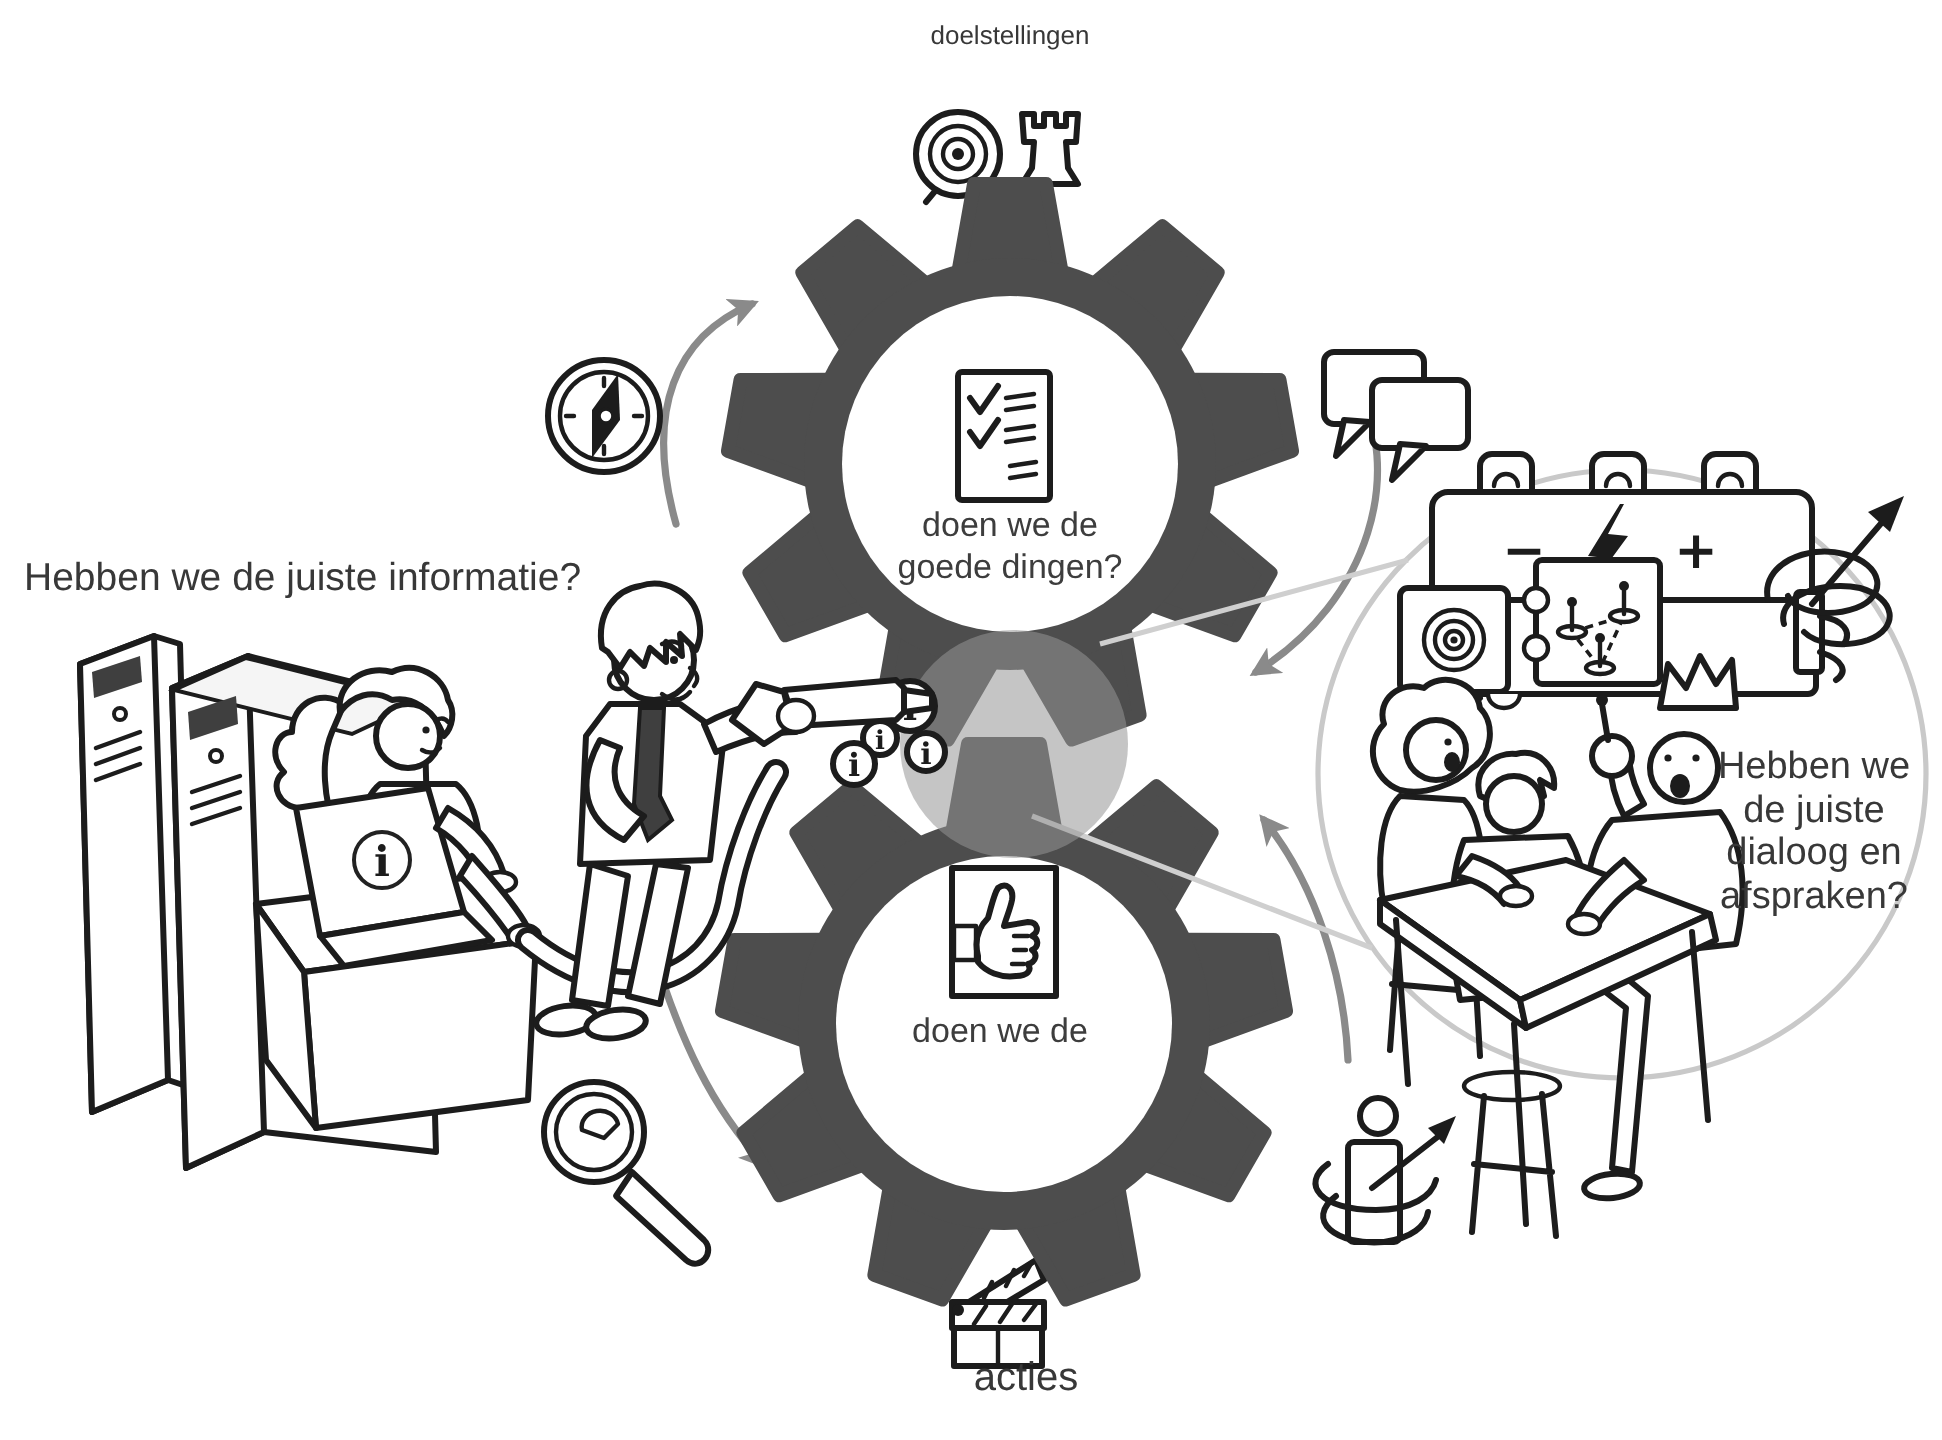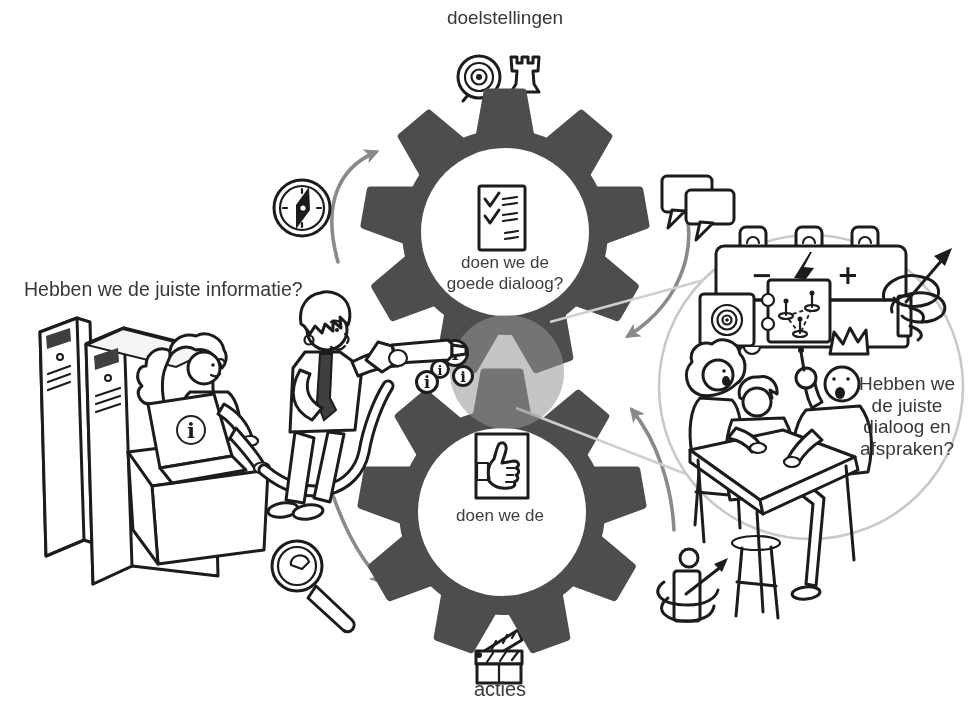--- a/index.html
+++ b/index.html
@@ -1,26 +1,26 @@
 <!DOCTYPE html>
 <html><head>
 <meta charset="utf-8">
 <style>
   html,body{margin:0;padding:0;background:#fff;}
   .canvas{position:relative;width:971px;height:720px;background:#fff;overflow:hidden;
           font-family:"Liberation Sans", sans-serif;color:#383838;}
   .canvas svg{position:absolute;left:0;top:0;}
   .lbl{position:absolute;text-align:center;color:#383838;}
   .lbl span{display:block;}
-  #topLabel{left:400px;top:6px;width:210px;font-size:19px;line-height:23px;}
-  #leftQuestion{left:12px;top:278px;width:300px;text-align:left;font-size:19.5px;margin-left:12px;}
+  #topLabel{left:400px;top:6px;width:210px;font-size:13px;line-height:23px;}
+  #leftQuestion{left:12px;top:278px;width:300px;text-align:left;font-size:19.5px;}
   #rightQuestion{left:841px;top:373px;width:132px;font-size:19px;line-height:21.5px;}
   #gearTopText{left:420px;top:252px;width:170px;font-size:17px;line-height:21px;color:#3d3d3d;}
   #gearBottomText{left:415px;top:505px;width:170px;font-size:17px;line-height:21px;color:#3d3d3d;}
-  #actiesLabel{left:445px;top:678px;width:110px;font-size:20px;}
+  #actiesLabel{left:458px;top:678px;width:110px;font-size:20px;}
   .ink{stroke:#1c1c1c;fill:#fff;stroke-width:3;stroke-linejoin:round;stroke-linecap:round;}
   .inkline{stroke:#1c1c1c;fill:none;stroke-width:3;stroke-linejoin:round;stroke-linecap:round;}
   .thin{stroke-width:2.2;}
   .coinTxt{font-family:"DejaVu Serif", serif;font-weight:bold;fill:#1c1c1c;}
   .signTxt{font-family:"DejaVu Sans", sans-serif;font-weight:bold;fill:#1c1c1c;font-size:26px;}
 </style>
 </head>
 <body>
 
 <div class="canvas">
@@ -313,21 +313,21 @@
 
   <div class="lbl" id="rightQuestion">
     <span>Hebben we</span>
     <span>de juiste</span>
     <span>dialoog en</span>
     <span>afspraken?</span>
   </div>
 
   <div class="lbl" id="gearTopText">
     <span>doen we de</span>
-    <span>goede dialoog?</span>
+    <span>goede dingen?</span>
   </div>
 
   <div class="lbl" id="gearBottomText">
     <span>doen we de</span>
   </div>
 
   <div class="lbl" id="actiesLabel">acties</div>
 </div>
 
 </body></html>

